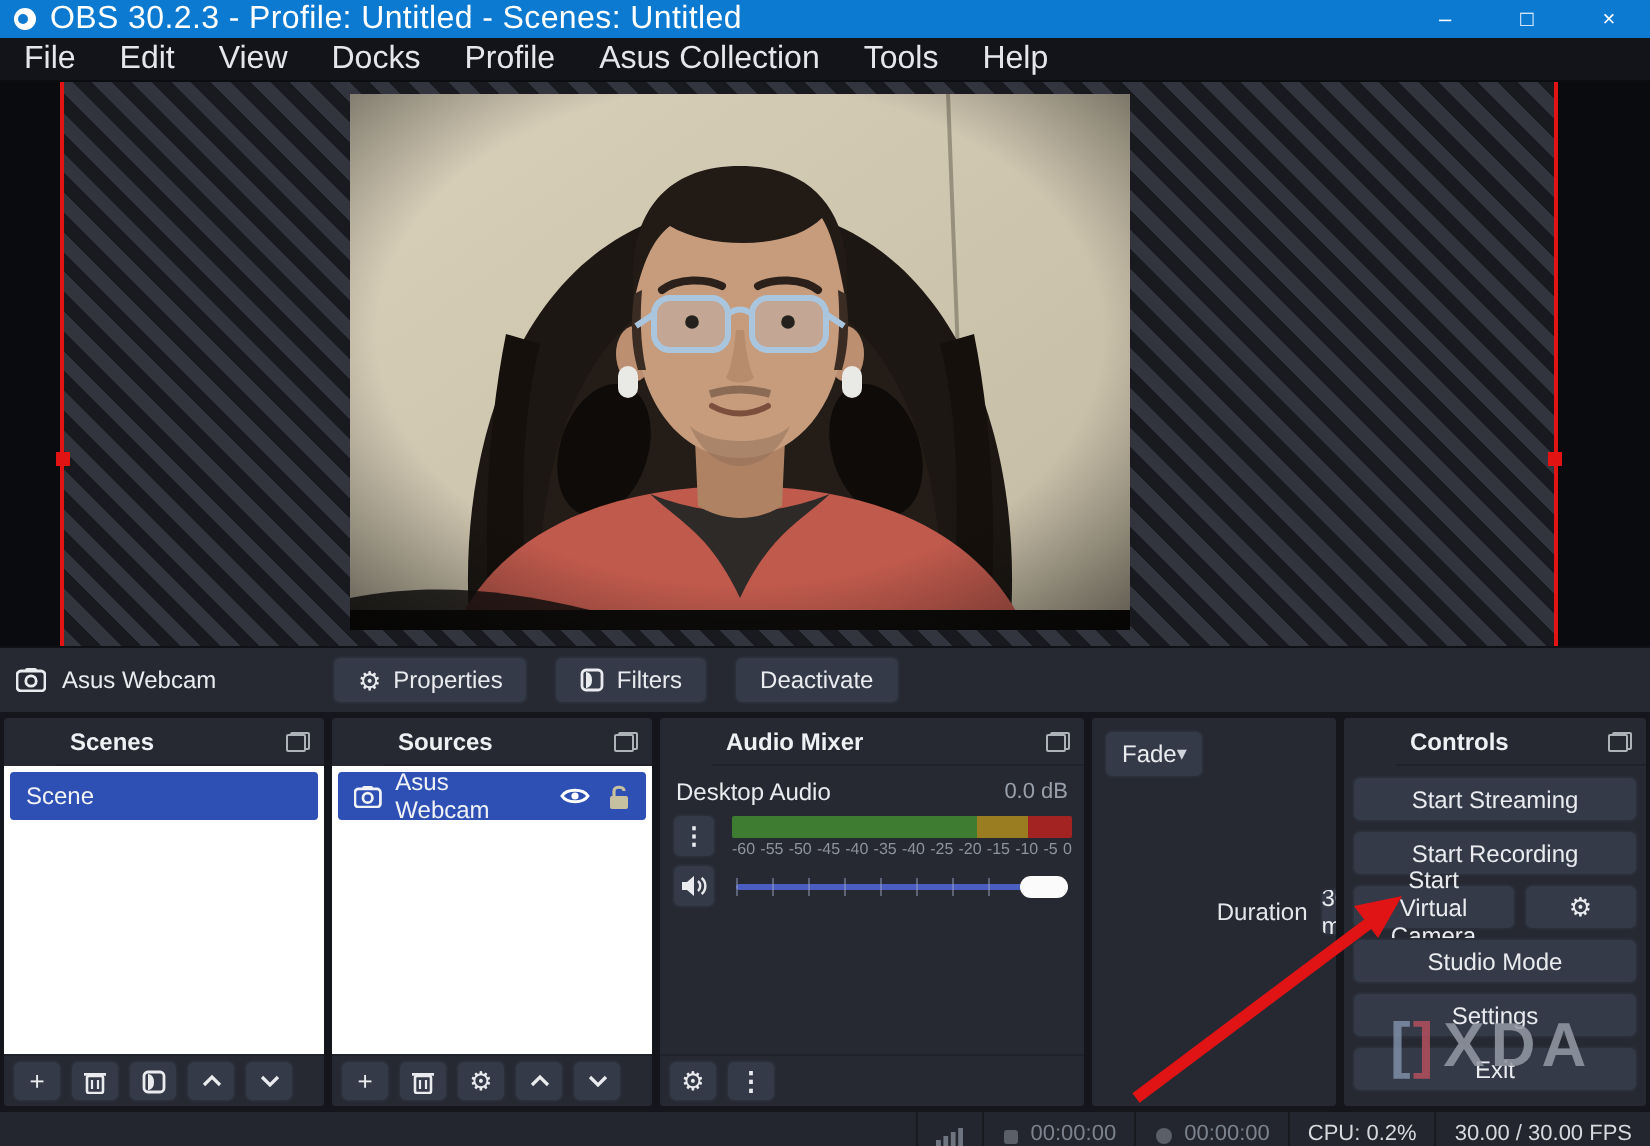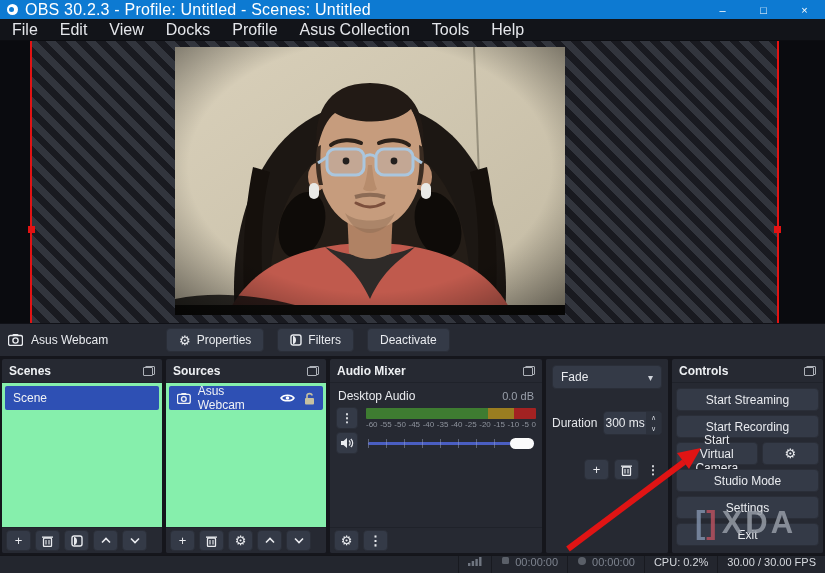--- a/index.html
+++ b/index.html
@@ -40,27 +40,27 @@
     font-size:12px; height:24px; display:inline-flex; align-items:center; justify-content:center;
     gap:6px; padding:0 12px; font-family:inherit; }
   .srcbar .btn { margin-right:13px; }
 
   
   .docks { flex:1 1 auto; display:flex; gap:4px; padding:3px 2px 2px 2px; background:#15161c; }
   .panel { background:#262932; border-radius:2px; display:flex; flex-direction:column; overflow:hidden; }
   .p-scenes { width:160px; } .p-sources { width:160px; } .p-mixer { width:212px; }
   .p-trans { width:122px; } .p-controls { flex:1; }
   .panel-header { height:24px; display:flex; align-items:center; justify-content:space-between;
-    padding:0 7px; font-weight:700; font-size:12px; color:#eef0f3; border-bottom:1px solid #1f222a; flex:0 0 auto;}
+    padding:0 7px; font-weight:700; font-size:12px; color:#eef0f3; border-bottom:1px solid #1f222a; flex:0 0 auto;margin-left:26px;}
   .popout { position:relative; width:12px; height:10px; opacity:.85; }
   .popout::before { content:""; position:absolute; right:0; top:0; width:8px; height:7px;
     border:1px solid #c6cad1; border-radius:1px; }
   .popout::after { content:""; position:absolute; left:0; bottom:0; width:8px; height:7px;
     border:1px solid #c6cad1; border-radius:1px; background:#262932; }
-  .panel-body { flex:1 1 auto; position:relative; background:#86efac; }
+  .panel-body { flex:1 1 auto; position:relative; background:#ffffff; }
   .panel-toolbar { flex:0 0 auto; height:26px; display:flex; align-items:center; gap:4px;
     padding:0 4px; background:#262932; border-top:1px solid #1f222a; }
   .tool-btn { width:25px; height:21px; background:#343a47; border:1px solid #2a2e38; border-radius:4px;
     display:inline-flex; align-items:center; justify-content:center; color:#e9ebef; font-size:13px; }
   .list-item { margin:3px; height:24px; display:flex; align-items:center; padding:0 8px;
     border-radius:2px; color:#f0f2f5; gap:7px; }
   .selected { background:#2e50b4; }
   .row-icons { margin-left:auto; display:flex; align-items:center; gap:9px; }
 
   
@@ -76,21 +76,21 @@
     background:linear-gradient(90deg,#3e7c31 0 72%,#9a7d20 72% 87%,#a32222 87% 100%); }
   .ticks { display:flex; justify-content:space-between; font-size:8px; color:#8e939d; margin-top:1px; }
   .slider { position:relative; height:14px; display:flex; align-items:center; }
   .slider-track { position:absolute; left:2px; right:2px; height:3px; border-radius:2px; background:#4a5ec2; }
   .slider-ticks { position:absolute; left:2px; right:2px; height:9px; top:3px;
     background:repeating-linear-gradient(90deg, rgba(160,170,200,.45) 0 1px, transparent 1px 18px); }
   .slider-handle { position:absolute; right:2px; width:24px; height:11px; border-radius:6px; background:#fbfbfb; }
   .mixer-rest { flex:1; background:#262932; }
 
   
-  .trans-body { background:#262932; padding:6px; display:flex; flex-direction:column; gap:22px; }
+  .trans-body { background:#262932; padding:6px; display:flex; flex-direction:row; gap:6px; }
   .dropdown { height:24px; background:#343a47; border:1px solid #2a2e38; border-radius:4px;
     display:flex; align-items:center; padding:0 8px; color:#e9ebef; }
   .dd-arrow { margin-left:auto; font-size:10px; color:#cfd3da; }
   .dur-row { display:flex; align-items:center; gap:6px; }
   .dur-label { color:#e4e6ea; }
   .spinbox { flex:1; height:24px; display:flex; background:#343a47; border:1px solid #2a2e38; border-radius:4px; overflow:hidden;}
   .spin-val { flex:1; display:flex; align-items:center; justify-content:center; color:#e9ebef; }
   .spin-arrows { width:15px; display:flex; flex-direction:column; background:#2c313c; }
   .spin-arrows span { flex:1; display:flex; align-items:center; justify-content:center; font-size:7px; color:#cfd3da;}
   .trans-btnrow { display:flex; justify-content:flex-end; align-items:center; gap:5px; margin-top:2px; }
@@ -98,21 +98,21 @@
   
   .controls-body { background:#262932; padding:5px 4px; display:flex; flex-direction:column; gap:4px; }
   .ctrl-btn { height:23px; width:100%; }
   .vcam-row { display:flex; gap:4px; }
   .vcam-row .ctrl-btn { flex:1; }
   .gear-sq { width:25px; flex:0 0 auto; padding:0; }
 
   
   .statusbar { height:18px; background:#23262e; border-top:1px solid #14151a; display:flex;
     align-items:center; justify-content:flex-end; flex:0 0 auto; font-size:11px; color:#7d838e; }
-  .sb-item { display:flex; align-items:flex-start; gap:5px; padding:0 9px; height:100%; border-left:1px solid #181a20; }
+  .sb-item { display:flex; align-items:flex-end; gap:5px; padding:0 9px; height:100%; border-left:1px solid #181a20; }
   .sb-bright { color:#d6d9de; }
 
   
   .arrow-overlay { position:absolute; inset:0; z-index:50; pointer-events:none; }
   .watermark { position:absolute; left:695px; top:505px; z-index:40; display:flex; align-items:center;
     font-weight:700; font-size:31px; letter-spacing:1px; opacity:.85; pointer-events:none; }
   .wm-l { color:#7e8ea8; } .wm-r { color:#b5505e; margin-right:4px; }
   .wm-x { color:#959ba5; letter-spacing:3px; }
 
   svg.ic { display:block; }

